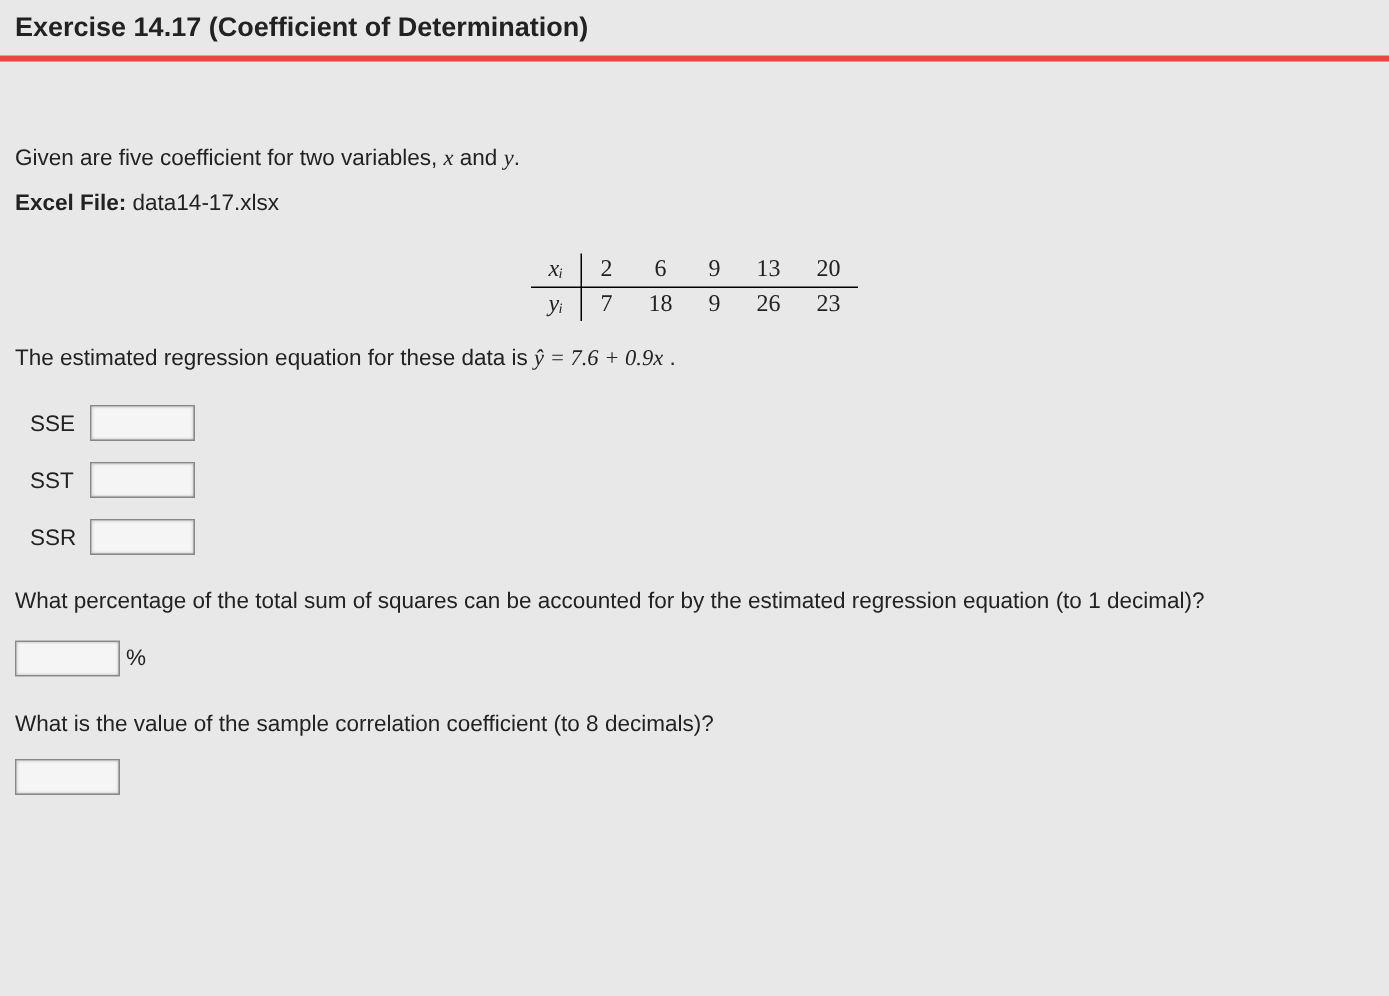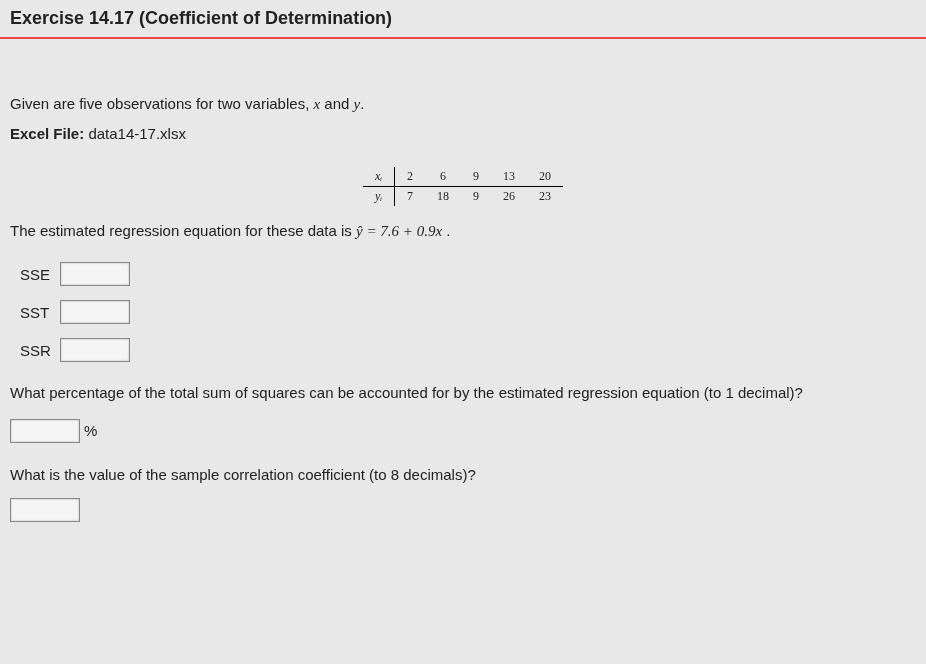--- a/index.html
+++ b/index.html
@@ -12,21 +12,21 @@
       background: #e8e8e8;
       width: 926px;
       height: 664px;
       color: #222;
       font-size: 15px;
     }
     .header {
       padding: 8px 10px;
       font-size: 18px;
       font-weight: bold;
-      border-bottom: 2px solid #ef4444;
+      border-bottom: 4px solid #ef4444;
     }
     .content {
       padding: 50px 10px 10px 10px;
     }
     .intro {
       line-height: 2;
       margin-bottom: 10px;
     }
     .italic {
       font-style: italic;
@@ -36,21 +36,21 @@
       font-weight: bold;
     }
     .data-table-wrap {
       text-align: center;
       margin: 18px 0 8px 0;
     }
     .data-table {
       display: inline-table;
       border-collapse: collapse;
       font-family: 'Times New Roman', serif;
-      font-size: 12px;
+      font-size: 16px;
     }
     .data-table td {
       padding: 2px 12px;
       text-align: center;
     }
     .data-table td.header-cell {
       font-style: italic;
       border-right: 1.5px solid #000;
     }
     .data-table tr.first-row td {
@@ -95,21 +95,21 @@
 <body>
 
 <div class="header">
   <span>Exercise 14.17 (Coefficient of Determination)</span>
 </div>
 
 <div class="content">
 
   <div class="intro">
     <div>
-      <span>Given are five observations for two variables, </span><span class="italic">x</span><span> and </span><span class="italic">y</span><span>.</span>
+      <span>Given are five coefficient for two variables, </span><span class="italic">x</span><span> and </span><span class="italic">y</span><span>.</span>
     </div>
     <div>
       <span class="filelabel">Excel File: </span><span>data14-17.xlsx</span>
     </div>
   </div>
 
   <div class="data-table-wrap">
     <table class="data-table">
       <tbody>
           <tr class="first-row">

